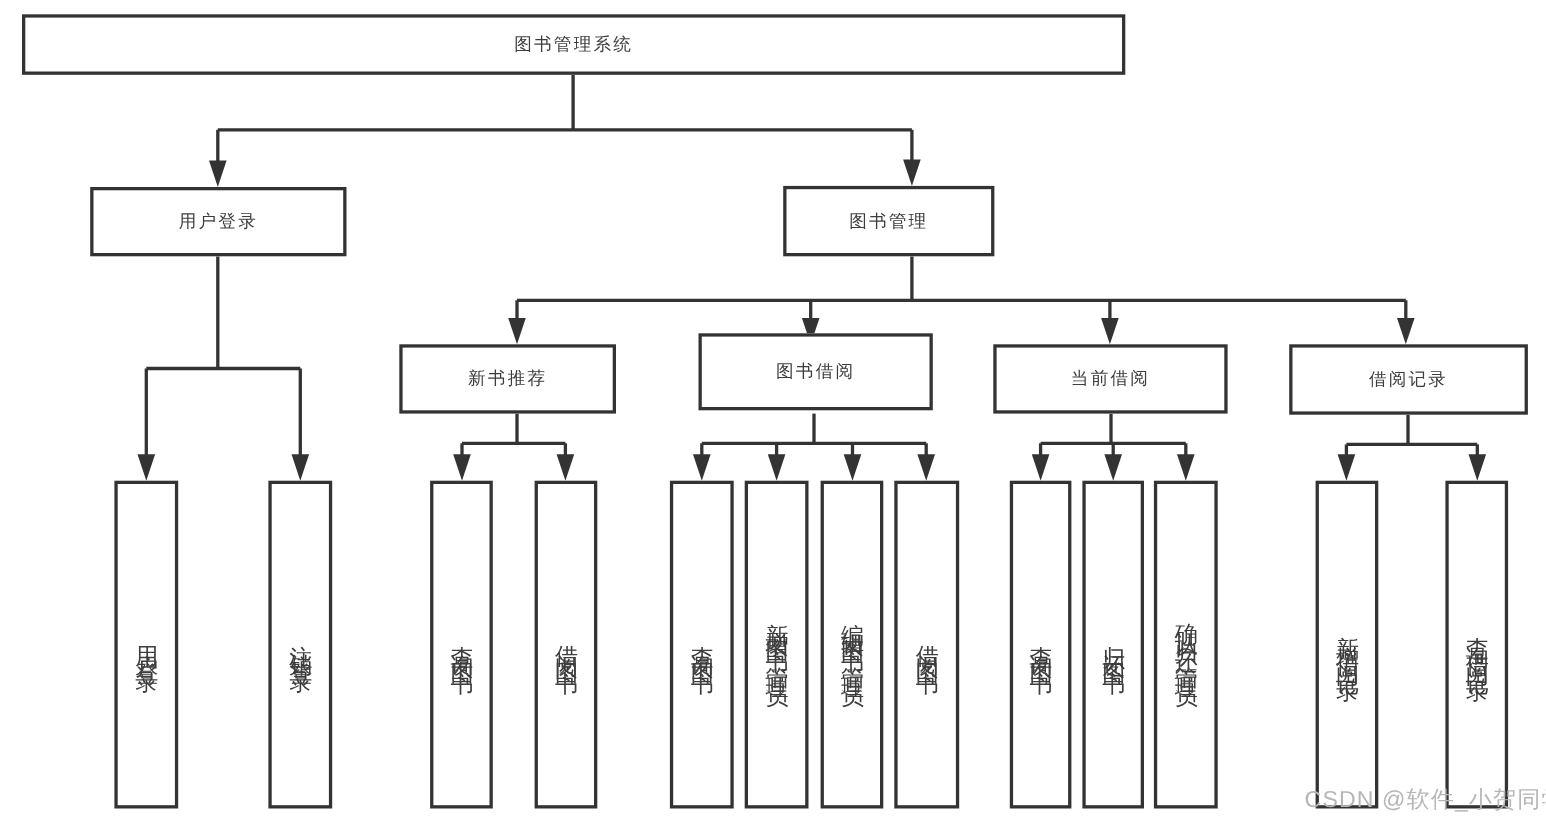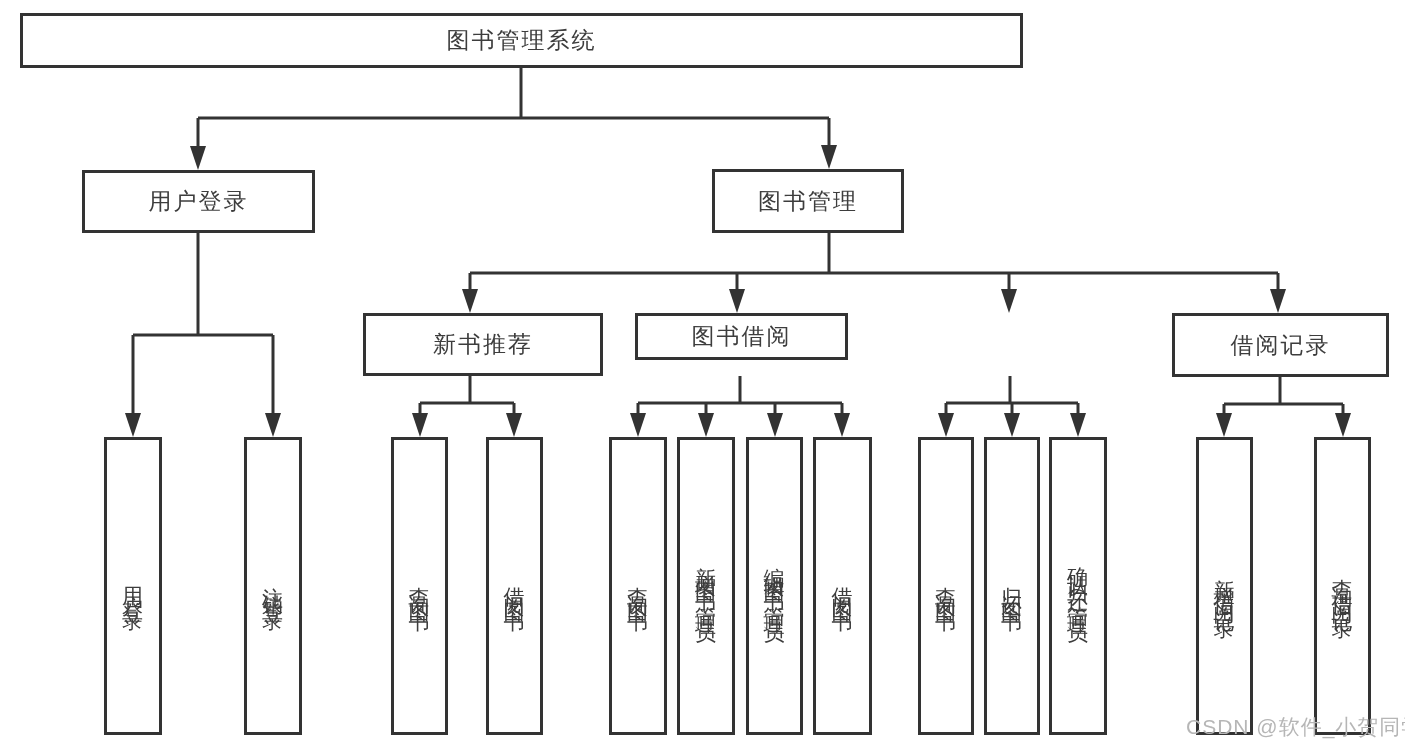--- a/index.html
+++ b/index.html
@@ -13,21 +13,21 @@
   }
   .wires{position:absolute;left:0;top:0;width:1405px;height:747px;}
   .box{
     position:absolute;
     box-sizing:border-box;
     border:3px solid #333333;
     background:#ffffff;
     display:flex;
     align-items:center;
     justify-content:center;
-    font-size:23px;
+    font-size:16px;
     letter-spacing:2px;
     color:#3d3d3d;
     z-index:2;
   }
   .vbox{
     writing-mode:vertical-rl;
     text-orientation:mixed;
     letter-spacing:8px;
     line-height:1;
     padding:10px 0;
@@ -136,22 +136,23 @@
       <polygon points="1216,413 1232,413 1224,437"></polygon>
       <polygon points="1335,413 1351,413 1343,437"></polygon>
     </g>
   </svg>
 
   <div class="box" style="left:20px;top:13px;width:1003px;height:55px;">图书管理系统</div>
 
   <div class="box" style="left:82px;top:170px;width:233px;height:63px;">用户登录</div>
   <div class="box" style="left:712px;top:169px;width:192px;height:64px;">图书管理</div>
 
-  <div class="box" style="left:363px;top:313px;width:240px;height:63px;">新书推荐</div>
-  <div class="box" style="left:635px;top:313px;width:213px;height:47px;">图书借阅</div>
+  <div class="box" style="left:363px;top:313px;width:197px;height:63px;">新书推荐</div>
+  <div class="box" style="left:635px;top:303px;width:213px;height:70px;">图书借阅</div>
+  <div class="box" style="left:903px;top:313px;width:213px;height:63px;">当前借阅</div>
   <div class="box" style="left:1172px;top:313px;width:217px;height:64px;">借阅记录</div>
 
   <div class="box vbox" style="left:104px;top:437px;width:58px;height:298px;">用户登录</div>
   <div class="box vbox" style="left:244px;top:437px;width:58px;height:298px;">注销登录</div>
 
   <div class="box vbox" style="left:391px;top:437px;width:57px;height:298px;">查询图书</div>
   <div class="box vbox" style="left:486px;top:437px;width:57px;height:298px;">借阅图书</div>
 
   <div class="box vbox" style="left:609px;top:437px;width:58px;height:298px;">查询图书</div>
   <div class="box vbox" style="left:677px;top:437px;width:58px;height:298px;">新增图书（管理员）</div>

